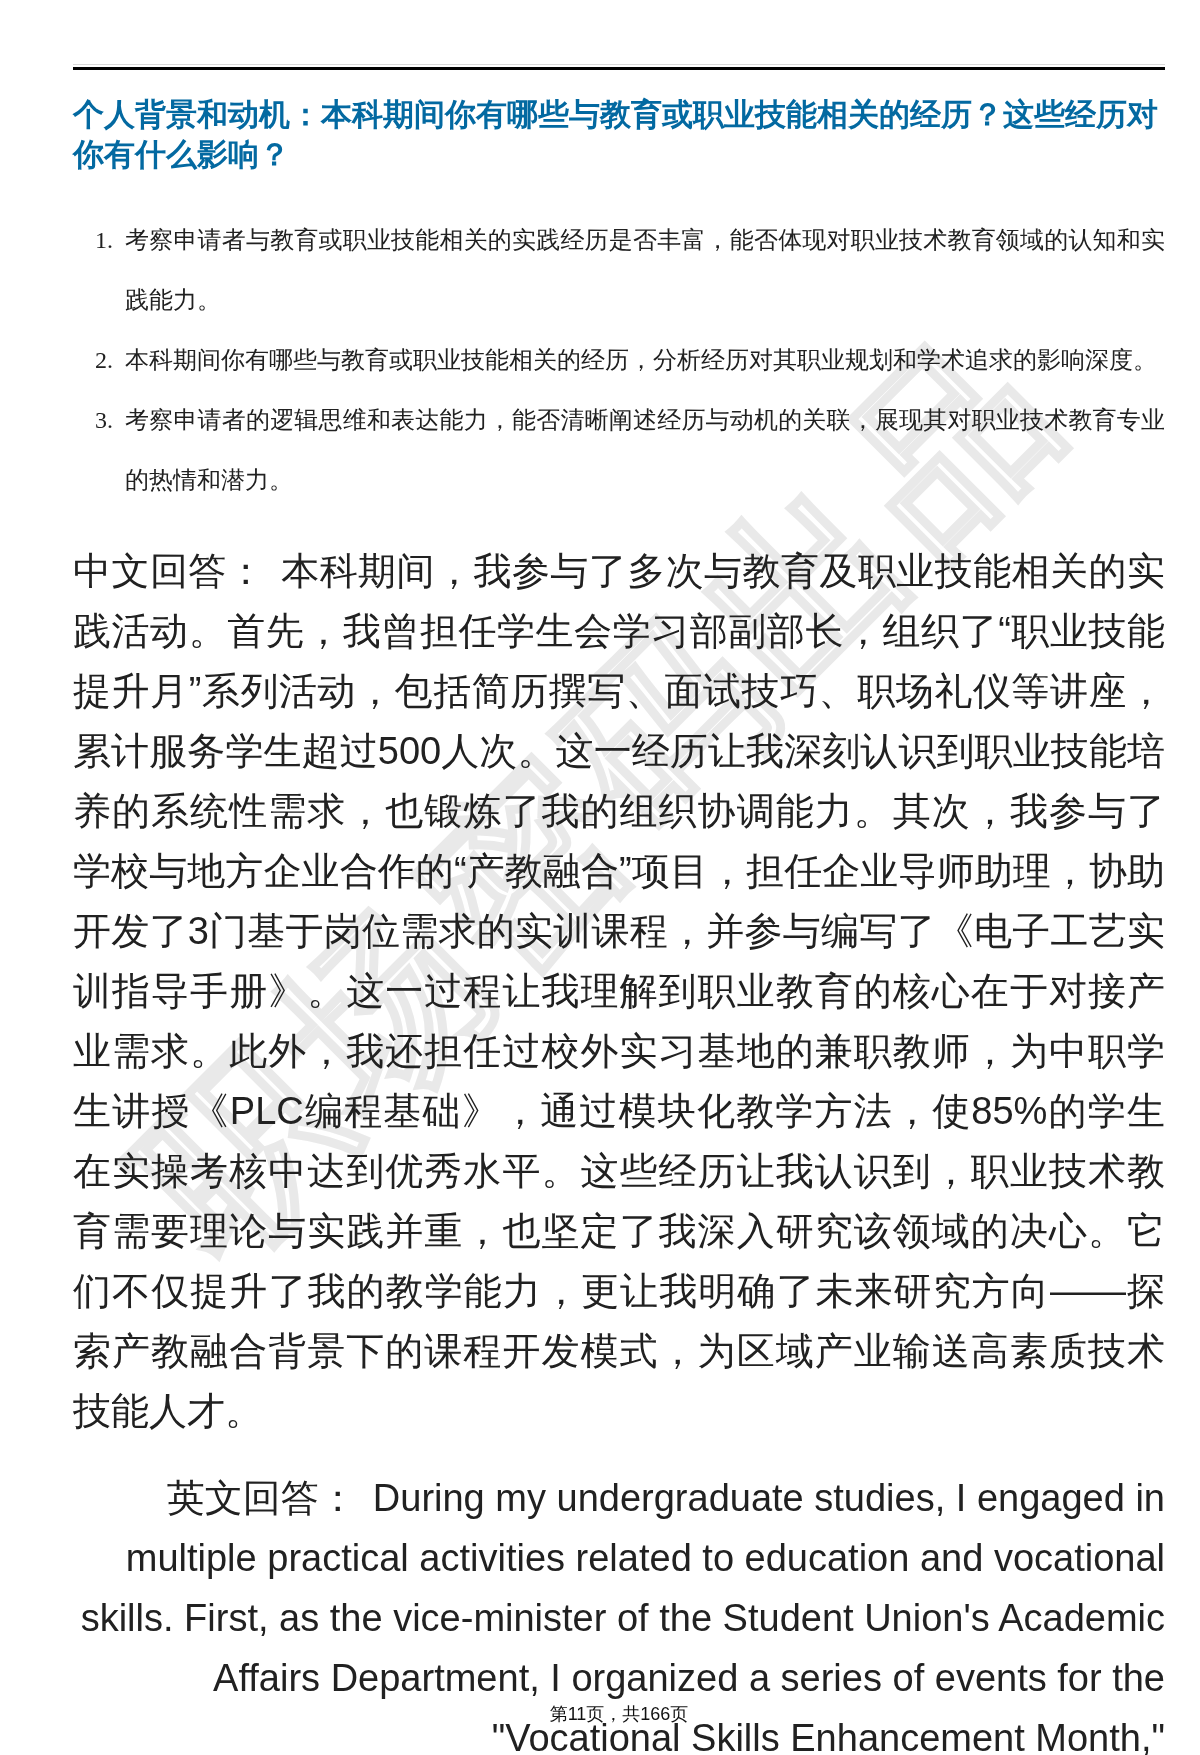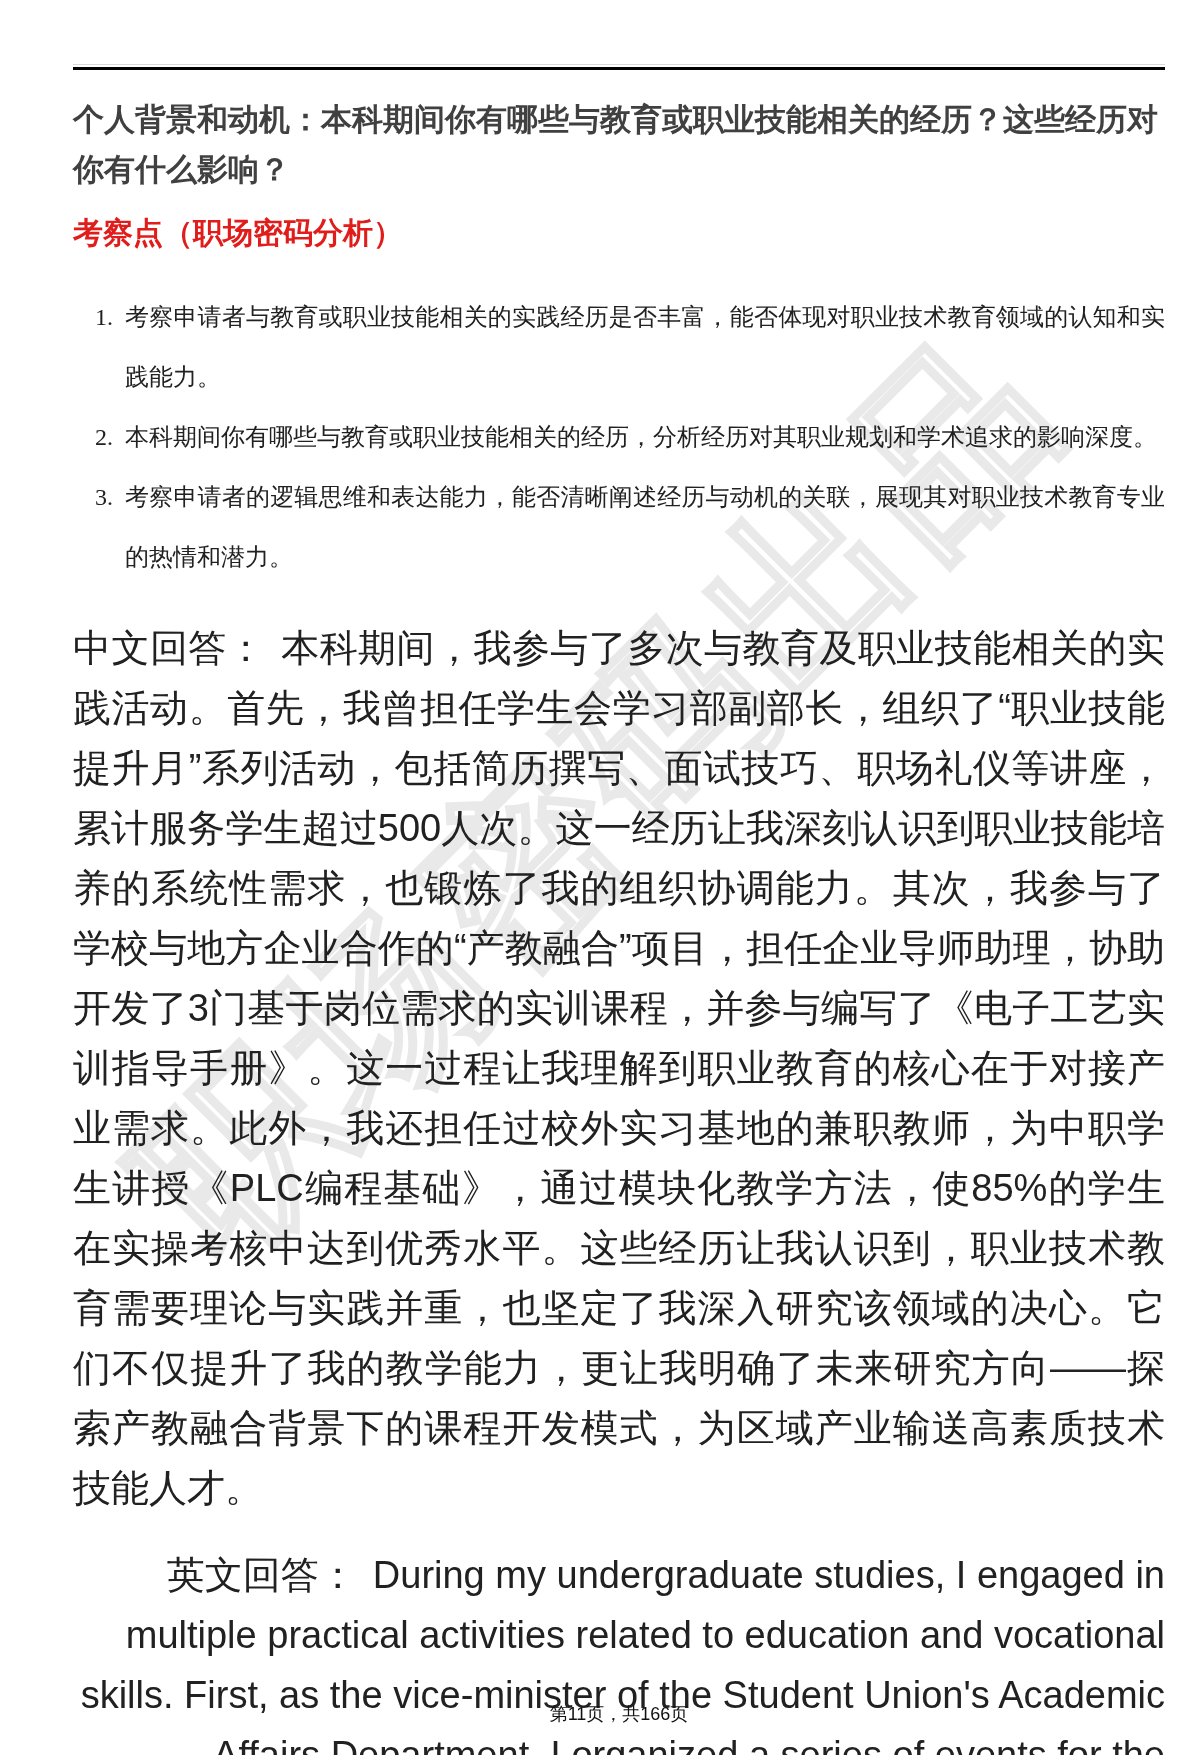--- a/index.html
+++ b/index.html
@@ -46,23 +46,23 @@
   .content {
     position: relative;
     z-index: 1;
     margin: 0 35px 0 73px;
     width: 1092px;
     color: #212121;
   }
   h1.question-title {
     margin-top: 95px;
     font-size: 31px;
-    line-height: 50px;
+    line-height: 40px;
     font-weight: 700;
-    color: #404040;
+    color: #0369a1;
   }
   h2.section-heading {
     margin-top: 19px;
     font-size: 30px;
     line-height: 38px;
     font-weight: 700;
     color: #e01d1a;
   }
   ol.points-list {
     margin-top: 35px;
@@ -111,21 +111,20 @@
 
   <div class="top-rule-gray"></div>
   <div class="top-rule-black"></div>
 
   <div class="watermark">职场密码出品</div>
 
   <div class="content">
 
     <h1 class="question-title">个人背景和动机：本科期间你有哪些与教育或职业技能相关的经历？这些经历对你有什么影响？</h1>
 
-    <h2 class="section-heading">考察点（职场密码分析）</h2>
 
     <ol class="points-list">
       <li>考察申请者与教育或职业技能相关的实践经历是否丰富，能否体现对职业技术教育领域的认知和实践能力。</li>
       <li>本科期间你有哪些与教育或职业技能相关的经历，分析经历对其职业规划和学术追求的影响深度。</li>
       <li>考察申请者的逻辑思维和表达能力，能否清晰阐述经历与动机的关联，展现其对职业技术教育专业的热情和潜力。</li>
     </ol>
 
     <p class="answer answer-cn"><span class="answer-label">中文回答：</span><span>本科期间，我参与了多次与教育及职业技能相关的实践活动。首先，我曾担任学生会学习部副部长，组织了“职业技能提升月”系列活动，包括简历撰写、面试技巧、职场礼仪等讲座，累计服务学生超过500人次。这一经历让我深刻认识到职业技能培养的系统性需求，也锻炼了我的组织协调能力。其次，我参与了学校与地方企业合作的“产教融合”项目，担任企业导师助理，协助开发了3门基于岗位需求的实训课程，并参与编写了《电子工艺实训指导手册》。这一过程让我理解到职业教育的核心在于对接产业需求。此外，我还担任过校外实习基地的兼职教师，为中职学生讲授《PLC编程基础》，通过模块化教学方法，使85%的学生在实操考核中达到优秀水平。这些经历让我认识到，职业技术教育需要理论与实践并重，也坚定了我深入研究该领域的决心。它们不仅提升了我的教学能力，更让我明确了未来研究方向——探索产教融合背景下的课程开发模式，为区域产业输送高素质技术技能人才。</span></p>
 
     <p class="answer answer-en"><span class="answer-label">英文回答：</span><span>During my undergraduate studies, I engaged in multiple practical activities related to education and vocational skills. First, as the vice-minister of the Student Union's Academic Affairs Department, I organized a series of events for the "Vocational Skills Enhancement Month,"</span></p>

